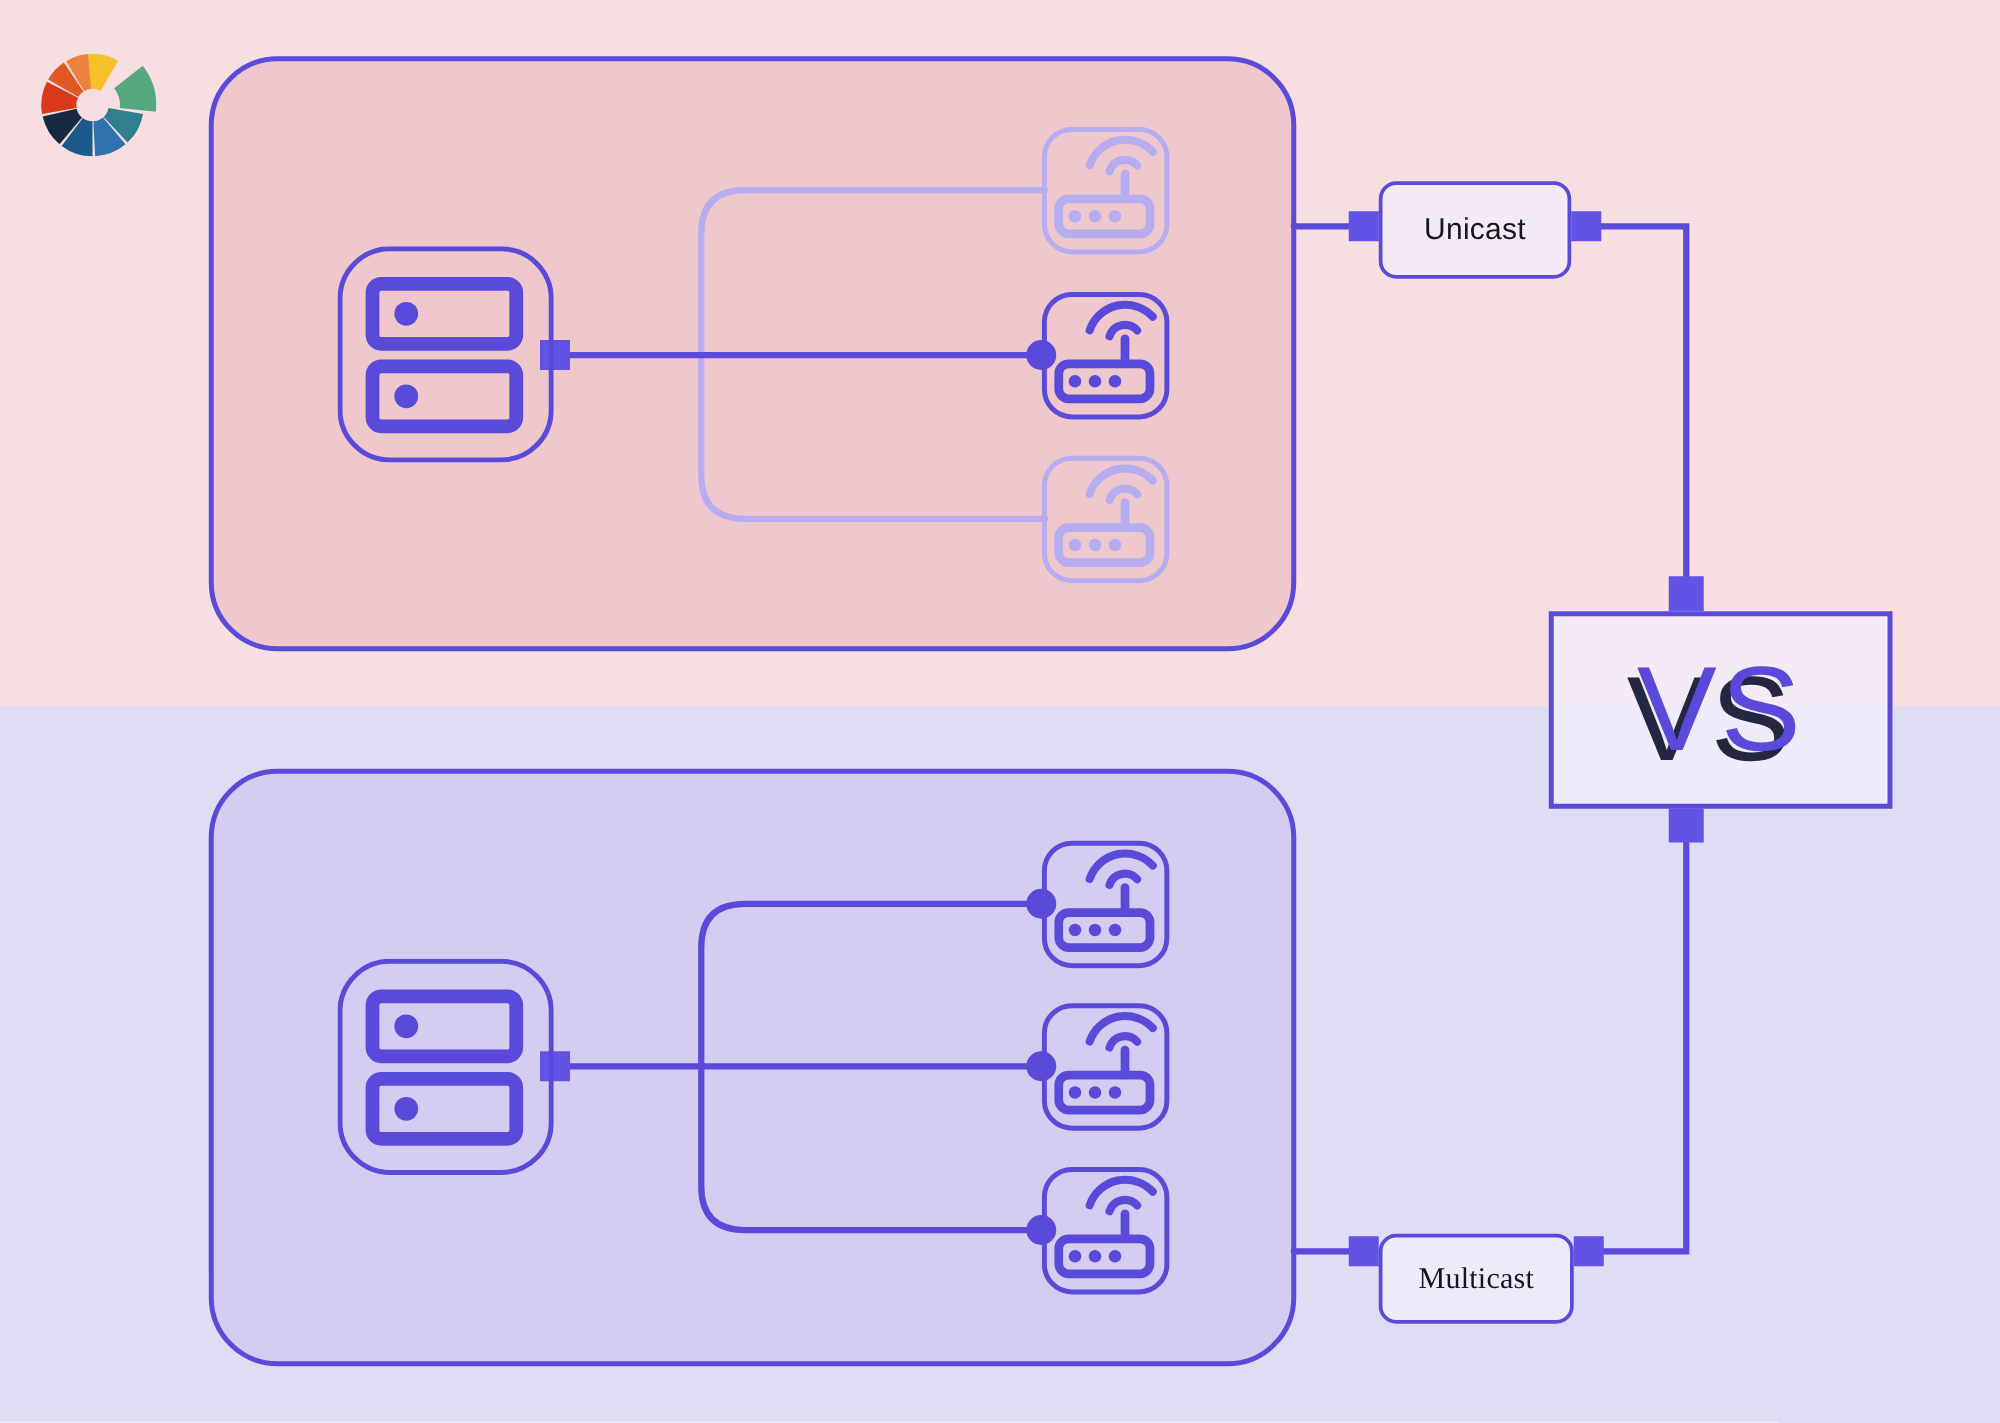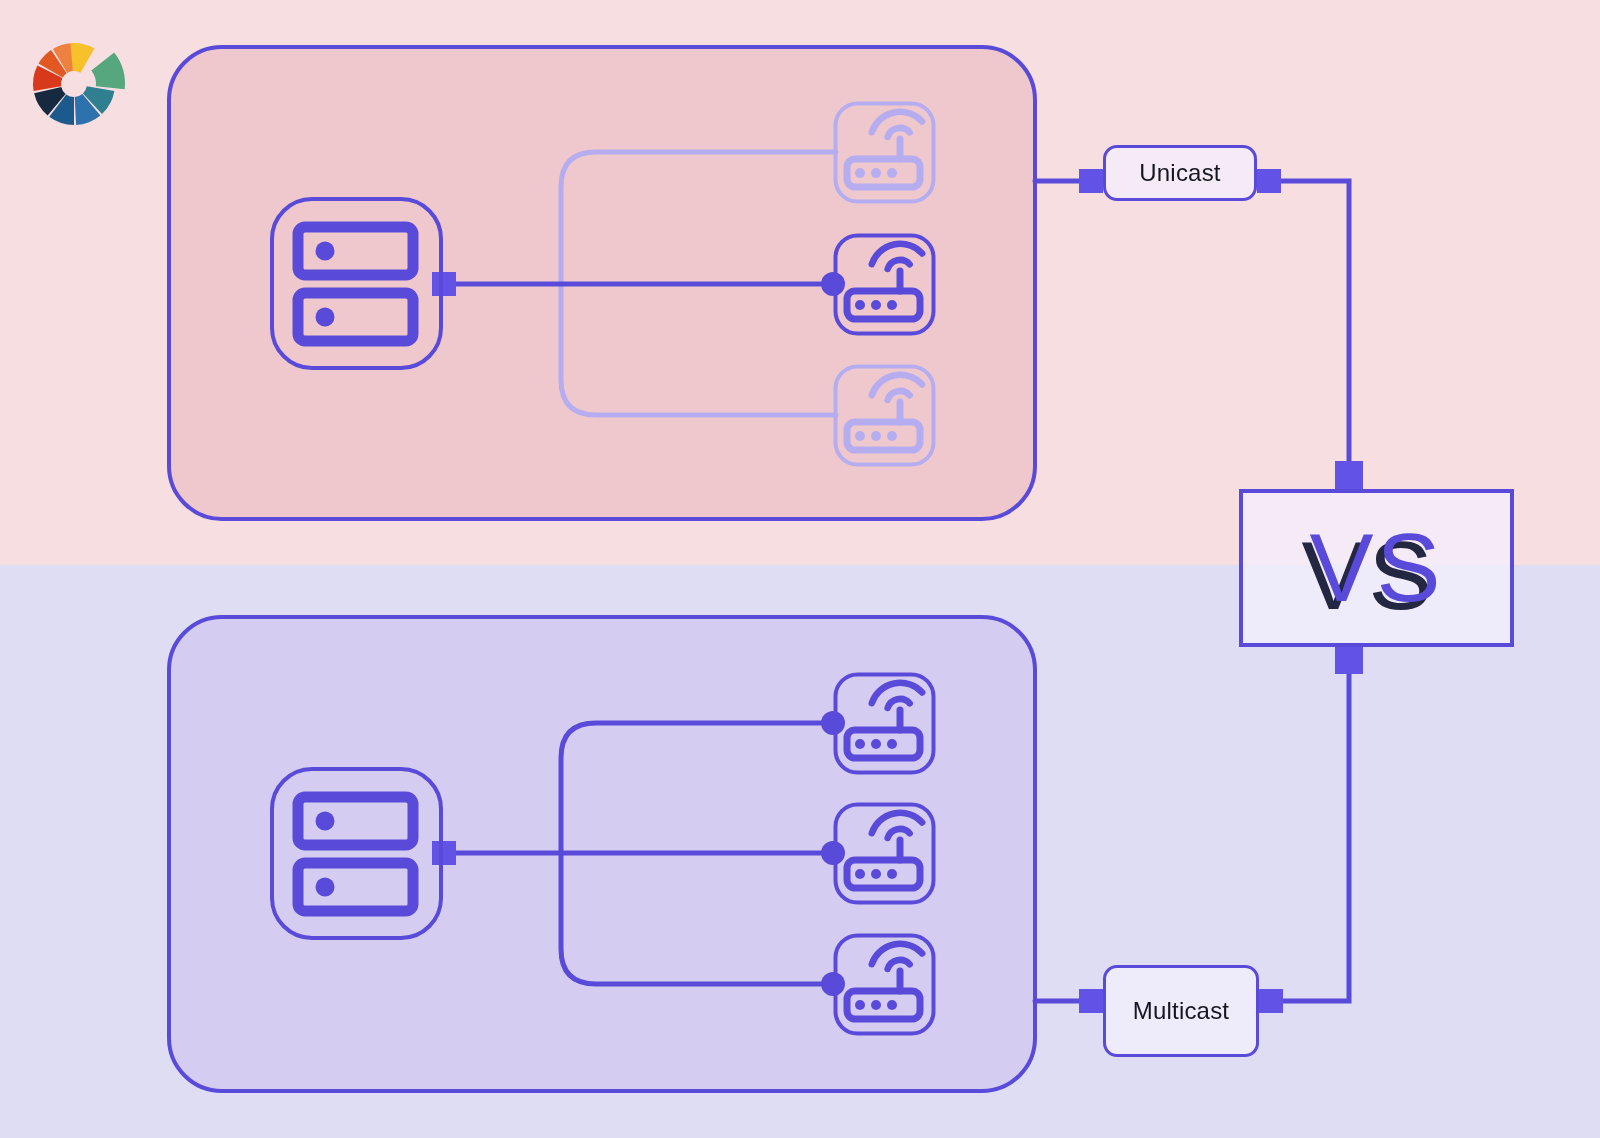--- a/index.html
+++ b/index.html
@@ -31,22 +31,22 @@
   .router-active{color:var(--accent-purple,#5a4ad9);}
   .router-faded{color:var(--faded-purple,#b6adf1);}
   .server{color:var(--accent-purple,#5a4ad9);}
 
   .label-box{
     position:absolute;display:flex;align-items:center;justify-content:center;
     border:3px solid var(--accent-purple,#5a4ad9);border-radius:14px;
     background:var(--box-fill,rgba(244,240,253,0.72));
     color:var(--label-text,#16161f);font-size:24px;font-weight:500;letter-spacing:.2px;
   }
-  .unicast-box{left:1103px;top:145px;width:154px;height:56px;}
-  .multicast-box{left:1103px;top:965px;width:156px;height:92px;}
+  .unicast-box{left:1103px;top:145px;width:154px;height:78px;}
+  .multicast-box{left:1103px;top:987px;width:156px;height:72px;font-family:Liberation Serif, serif;}
 
   .vs-box{
     position:absolute;left:1211px;top:489px;width:275px;height:158px;
     border:4px solid var(--accent-purple,#5a4ad9);
     background:var(--box-fill,rgba(244,240,253,0.72));
     display:flex;align-items:center;justify-content:center;margin-left:28px;
   }
   .vs-text{
     font-size:96px;font-weight:500;letter-spacing:3px;line-height:1;
     color:var(--accent-purple,#5a4ad9);

